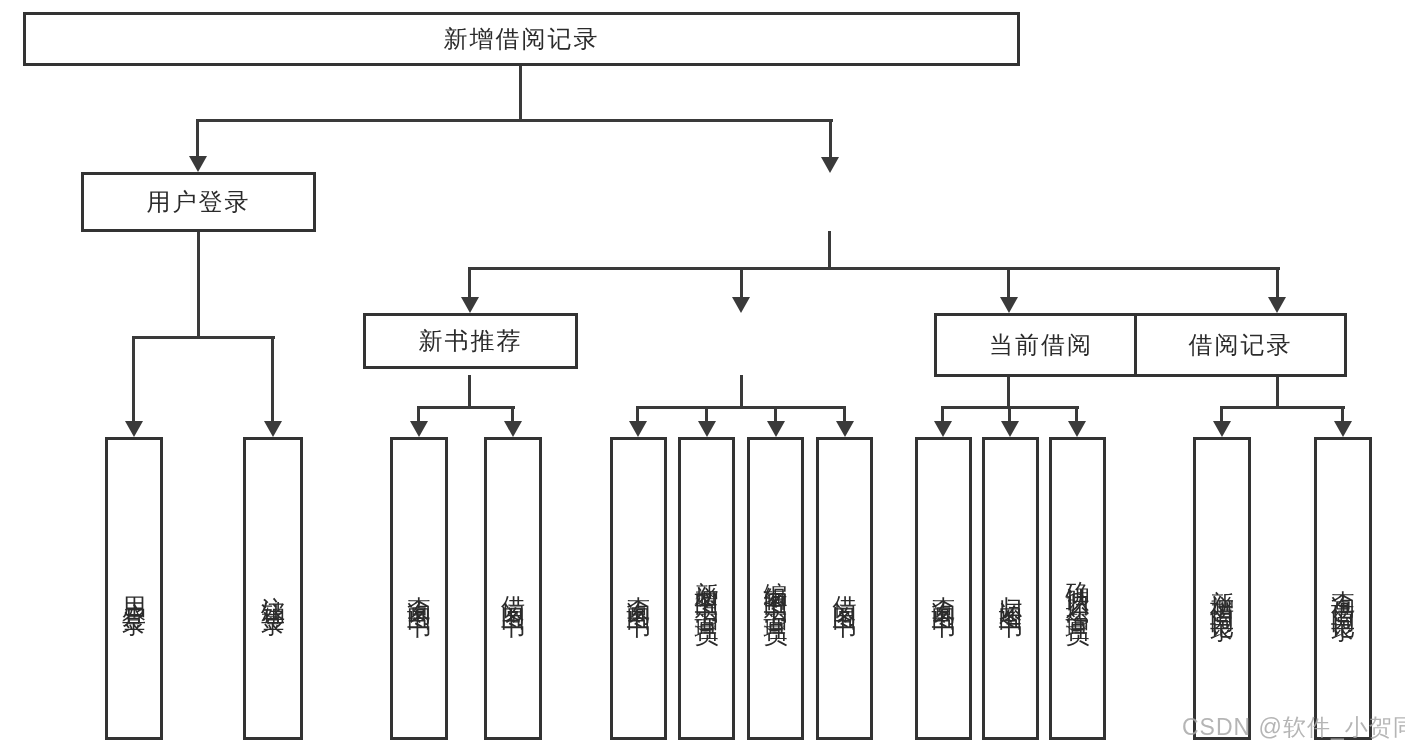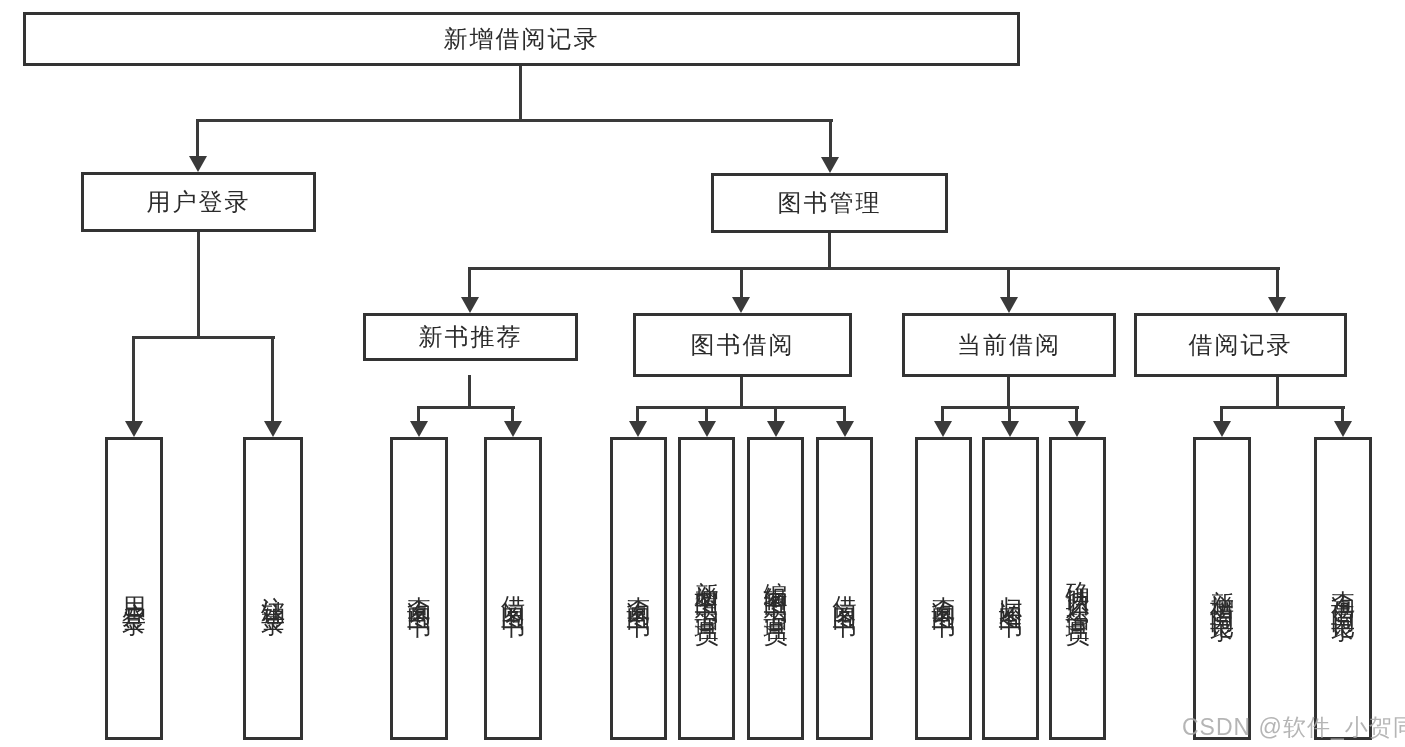--- a/index.html
+++ b/index.html
@@ -113,30 +113,24 @@
     <div class="arrow" style="left: 1001px; top: 421px;"></div>
     <div class="arrow" style="left: 1068px; top: 421px;"></div>
     <div class="arrow" style="left: 1213px; top: 421px;"></div>
     <div class="arrow" style="left: 1334px; top: 421px;"></div>
     <div class="node h" style="left: 23px; top: 12px; width: 997px; height: 54px;">
       <span>新增借阅记录</span>
     </div>
     <div class="node h" style="left: 81px; top: 172px; width: 235px; height: 60px;">
       <span>用户登录</span>
     </div>
-    <div class="node h" style="left: 711px; top: 173px; width: 237px; height: 60px;">
-      <span>图书管理</span>
-    </div>
-    <div class="node h" style="left: 363px; top: 313px; width: 215px; height: 48px;">
+    <div class="node h" style="left: 363px; top: 313px; width: 215px; height: 56px;">
       <span>新书推荐</span>
     </div>
-    <div class="node h" style="left: 633px; top: 313px; width: 219px; height: 64px;">
-      <span>图书借阅</span>
-    </div>
-    <div class="node h" style="left: 902px; top: 313px; width: 214px; height: 64px; justify-content: center;">
+    <div class="node h" style="left: 934px; top: 313px; width: 214px; height: 64px; justify-content: center;">
       <span>当前借阅</span>
     </div>
     <div class="node h" style="left: 1134px; top: 313px; width: 213px; height: 64px;">
       <span>借阅记录</span>
     </div>
     <div class="node v" style="left: 105px; top: 437px; width: 58px; height: 303px;">
       <span>用户登录</span>
     </div>
     <div class="node v" style="left: 243px; top: 437px; width: 60px; height: 303px;">
       <span>注销登录</span>

